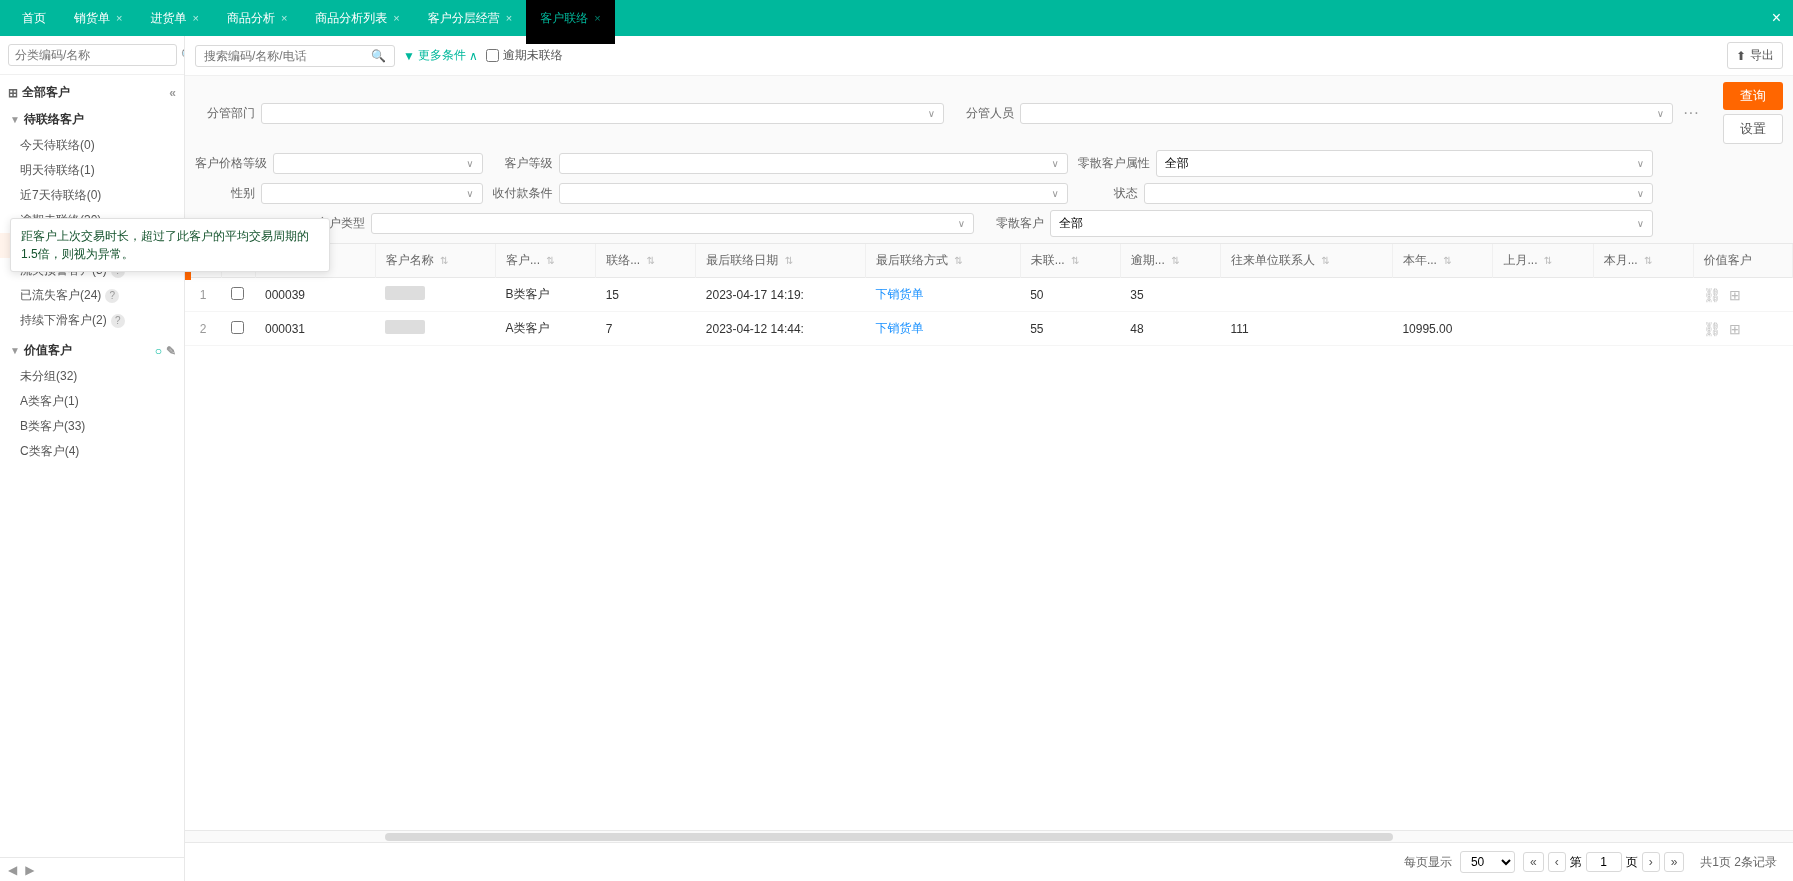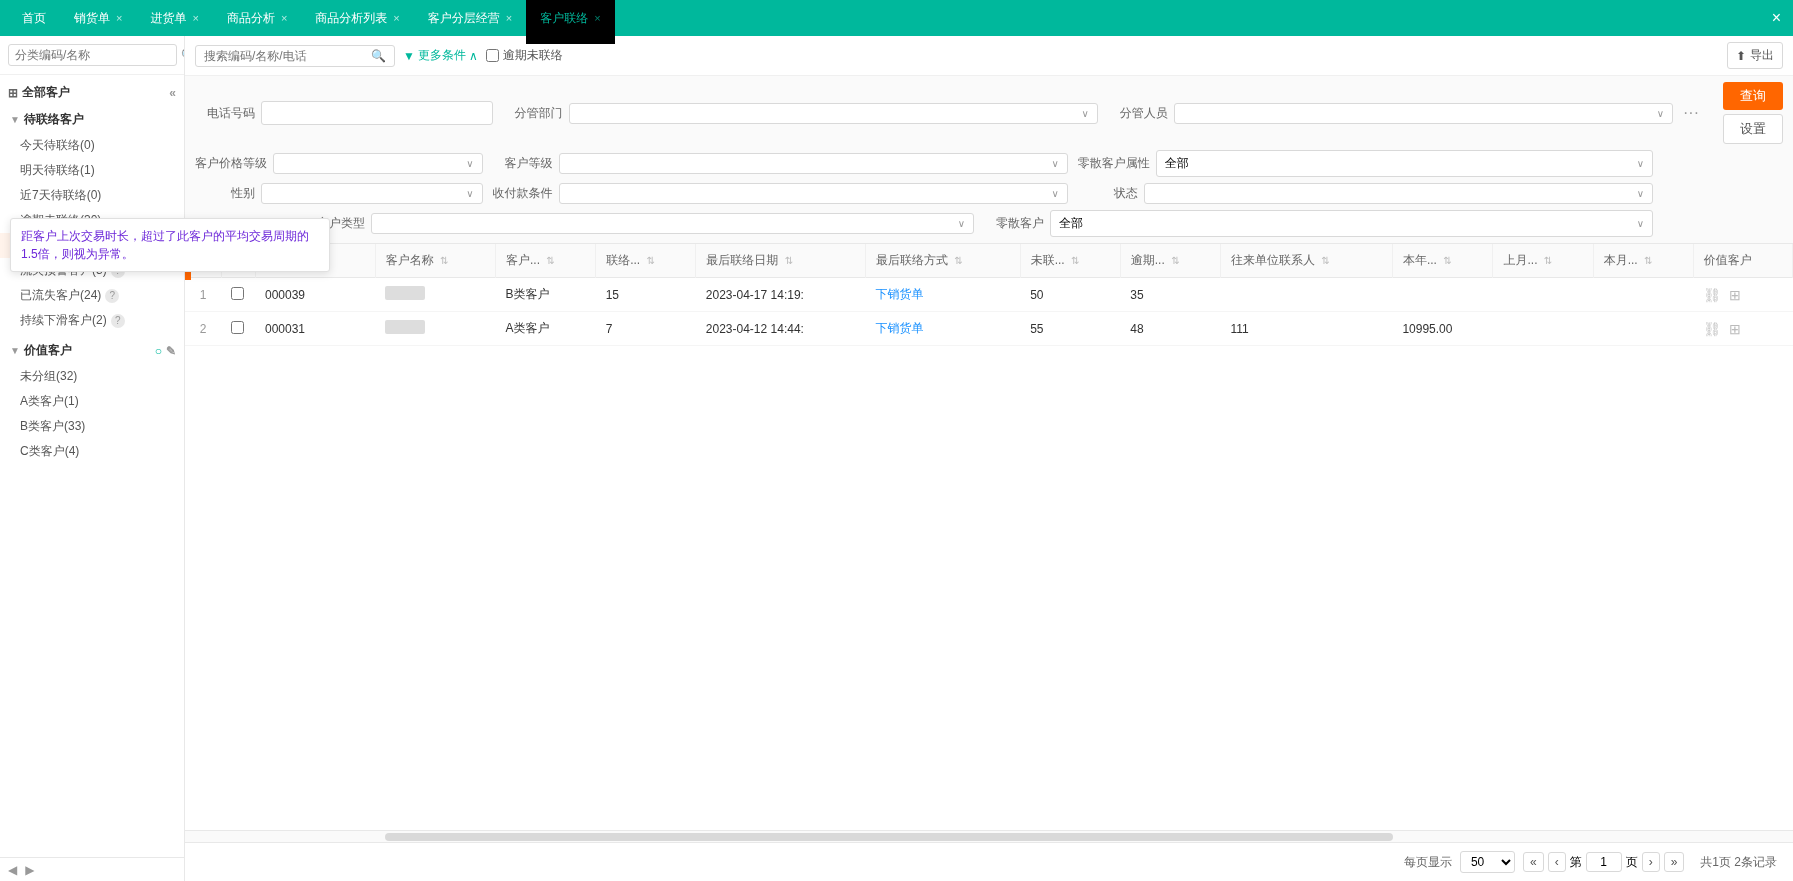--- a/index.html
+++ b/index.html
@@ -115,21 +115,21 @@
     .tooltip-box {
       position: absolute;
       left: 10px;
       top: 218px;
       background: #fff;
       border: 1px solid #e0e0e0;
       padding: 8px 10px;
       max-width: 320px;
       z-index: 100;
       border-radius: 3px;
-      color: #6d28d9;
+      color: #14532d;
       font-size: 12px;
       box-shadow: 0 2px 8px rgba(0,0,0,0.12);
       line-height: 1.5;
     }
 
     
     .content-area {
       flex: 1;
       display: flex;
       flex-direction: column;
@@ -529,24 +529,20 @@
       </div>
       <div class="export-btn">
         <span>⬆</span>
         <span>导出</span>
       </div>
     </div>
 
     <div class="expanded-filter">
 
       <div class="filter-row">
-        <div class="filter-field">
-          <span class="filter-label">电话号码</span>
-          <input class="filter-input" type="text" style="flex: 2.5 1 0%;">
-        </div>
         <div class="filter-field" style="flex:2;">
           <span class="filter-label">分管部门</span>
           <div class="filter-select" style="flex:2;">
             <span></span>
               <span class="down-arrow">∨</span>
           </div>
         </div>
         <div class="filter-field" style="flex:2;">
           <span class="filter-label">分管人员</span>
           <div class="filter-select" style="flex:2;">

